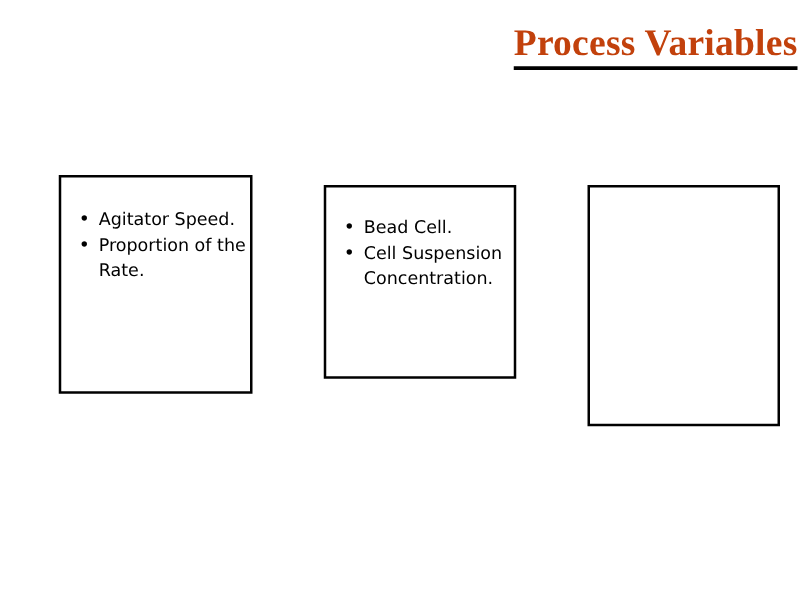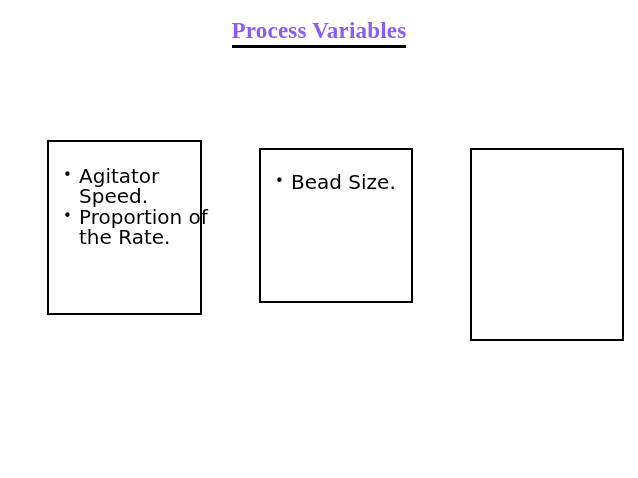--- a/index.html
+++ b/index.html
@@ -19,25 +19,25 @@
     left: 0;
     top: 0;
     width: 638px;
     height: 478px;
   }
   .title {
     position: absolute;
     left: 0;
     top: 18px;
     width: 638px;
-    text-align: center;
+    text-align: right;
     font-family: "Liberation Serif", serif;
     font-weight: bold;
-    font-size: 23px;
-    color: #8b5cf6;
+    font-size: 30px;
+    color: #c2410c;
     letter-spacing: 0.2px;
   }
   .title span {
     border-bottom: 3px solid #000000;
     padding-bottom: 2px;
   }
   .box {
     position: absolute;
     border: 2px solid #000000;
     background: #ffffff;
@@ -47,21 +47,21 @@
   .box-2 { left: 259px; top: 148px; width: 154px; height: 155px; }
   .box-3 { left: 470px; top: 148px; width: 154px; height: 193px; }
 
   .bullets {
     position: absolute;
     box-sizing: border-box;
     margin: 0;
     padding: 0;
     list-style: none;
     font-family: "DejaVu Sans", sans-serif;
-    font-size: 20px;
+    font-size: 14px;
     line-height: 20px;
     color: #000000;
   }
   .bullets-1 { left: 47px;  top: 166px; width: 165px; padding-left: 14px; }
   .bullets-2 { left: 259px; top: 172px; width: 160px; padding-left: 14px; }
   .bullets-3 { left: 470px; top: 172px; width: 160px; padding-left: 14px; }
 
   .bullets li {
     position: relative;
     padding-left: 18px;
@@ -88,17 +88,18 @@
   <div class="box box-1"></div>
   <div class="box box-2"></div>
   <div class="box box-3"></div>
 
   <ul class="bullets bullets-1">
     <li>Agitator Speed.</li>
     <li>Proportion of the Rate.</li>
   </ul>
 
   <ul class="bullets bullets-2">
-    <li>Bead Size.</li>
+    <li>Bead Cell.</li>
+    <li>Cell Suspension Concentration.</li>
   </ul>
 
 
 </div>
 
 </body></html>

